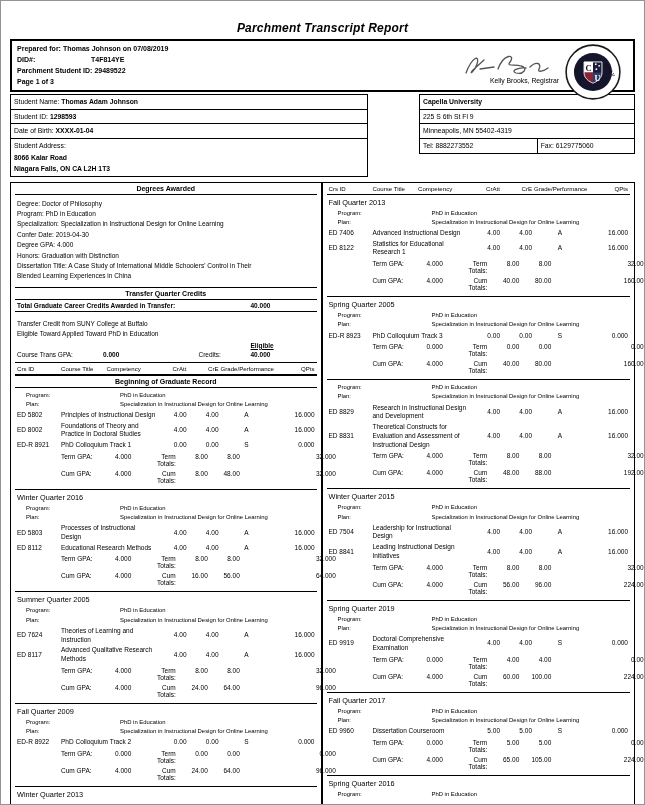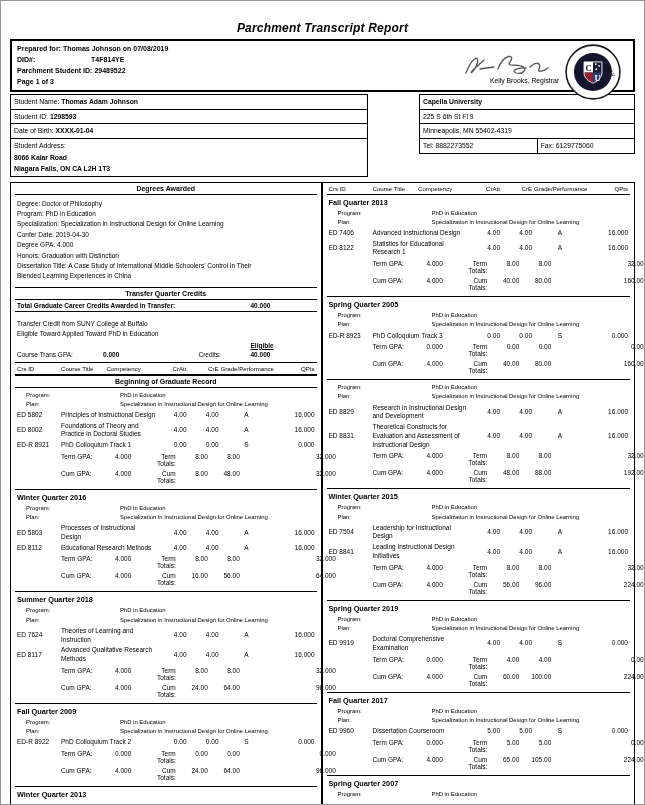--- a/index.html
+++ b/index.html
@@ -48,21 +48,21 @@
   .thead { display:grid; grid-template-columns:42px 1fr 28px 30px 52px 40px; column-gap:2px;
            border-top:1px solid #000; border-bottom:1px solid #000; padding:2px; font-size:6.1px;
            white-space:nowrap; align-items:center; }
   .thead.first { border-top:none; }
   .thead .c2 { display:flex; gap:13px; }
   .num { text-align:right; }
   .grade-c { text-align:center; }
 
   .quarter { padding:3px 2px 5px; }
   .quarter + .quarter { border-top:1px solid #000; }
-  .q-name { font-size:7.3px; font-weight:bold; margin-bottom:2px; }
+  .q-name { font-size:7.3px; font-weight:normal; margin-bottom:2px; }
   .pp { display:grid; grid-template-columns:94px 1fr; font-size:5.9px; padding-left:9px; line-height:1.55; }
   .crow { display:grid; grid-template-columns:42px 1fr 28px 30px 52px 40px; column-gap:2px;
           align-items:center; margin-top:2px; line-height:1.35; }
   .trow { display:grid; grid-template-columns:42px 1fr 28px 30px 52px 40px; column-gap:2px; margin-top:3px; }
   .tinner { display:grid; grid-template-columns:54px 42px 1fr; }
   .tinner .totals-label { text-align:right; padding-right:2px; }
 </style>
 </head>
 <body>
 
@@ -314,21 +314,21 @@
         <span class="totals-label">Cum Totals:</span>
       </span>
       <span class="num cratt">16.00</span>
       <span class="num cre">56.00</span>
       <span></span>
       <span class="num qpts">64.000</span>
     </div>
   </section>
 
   <section class="quarter">
-    <h3 class="q-name">Summer Quarter 2018</h3>
+    <h3 class="q-name">Summer Quarter 2005</h3>
     <div class="pp">
       <span class="prog-label">Program:</span>
       <span class="prog-val">PhD in Education</span>
     </div>
     <div class="pp">
       <span class="plan-label">Plan:</span>
       <span class="plan-val">Specialization in Instructional Design for Online Learning</span>
     </div>
     <div class="courses">
   <div class="crow">
@@ -738,21 +738,21 @@
         <span class="totals-label">Cum Totals:</span>
       </span>
       <span class="num cratt">65.00</span>
       <span class="num cre">105.00</span>
       <span></span>
       <span class="num qpts">224.000</span>
     </div>
   </section>
 
   <section class="quarter">
-    <h3 class="q-name">Spring Quarter 2007</h3>
+    <h3 class="q-name">Spring Quarter 2016</h3>
     <div class="pp">
       <span class="prog-label">Program:</span>
       <span class="prog-val">PhD in Education</span>
     </div>
 
   </section>
 
 </div>
     </div>
   </div>

